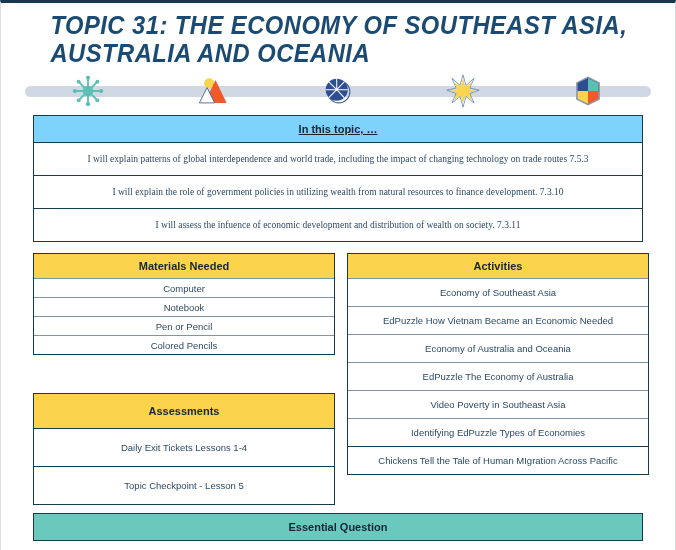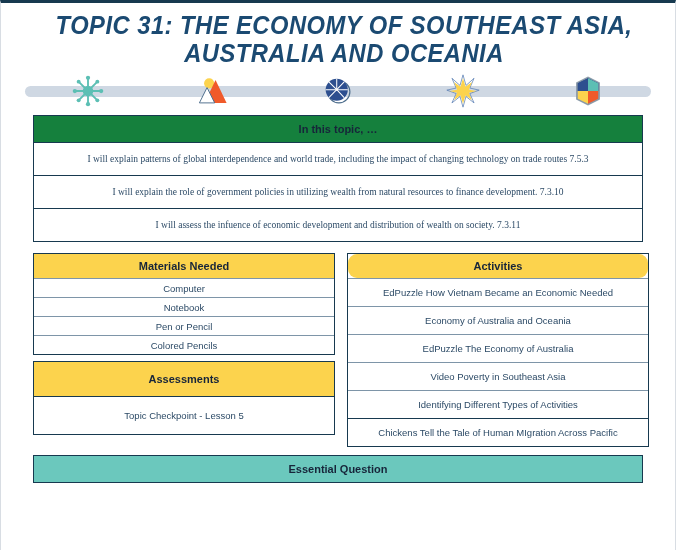--- a/index.html
+++ b/index.html
@@ -22,21 +22,21 @@
     box-sizing: border-box;
     border-top: 3px solid #17394f;
     border-left: 1px solid #d8dde3;
     border-right: 1px solid #d8dde3;
     background: #ffffff;
   }
 
   
   .title-wrap {
     padding: 8px 22px 0 34px;
-    text-align: center;
+    text-align: left;
   }
   .title {
     font-family: "Liberation Sans", sans-serif;
     font-size: 25px;
     line-height: 1.12;
     font-weight: bold;
     font-style: italic;
     letter-spacing: 0.5px;
     color: #1b4a72;
     margin: 0;
@@ -81,21 +81,21 @@
     background: #ffffff;
   }
   .card-header {
     text-align: center;
     font-weight: bold;
     font-size: 11px;
     color: #17253a;
     padding: 6px 4px;
     box-sizing: border-box;
   }
-  .card-header.orange { background: #15803d; }
+  .card-header.orange { background: #7dd3fc; text-decoration: underline; }
   .card-header.yellow { background: #fcd34d; }
   .card-header.teal   { background: #6bc8bd; }
 
   .row {
     border-top: 1px solid #17394f;
     text-align: center;
     font-size: 9.5px;
     color: #2c4a66;
     box-sizing: border-box;
     display: flex;
@@ -118,25 +118,25 @@
     margin: 11px 32px 0 32px;
     gap: 12px;
     align-items: flex-start;
   }
   .col-left  { width: 302px; flex: none; }
   .col-right { width: 302px; flex: none; }
 
   .materials .card-header { padding: 6px 4px; }
   .materials .row { height: 19px; font-size: 9.5px; }
 
-  .assessments { margin-top: 6px; }
+  .assessments { margin-top: 38px; }
   .assessments .card-header { padding: 11px 4px; }
   .assessments .row { height: 38px; font-size: 9.5px; }
 
-  .activities .card-header { padding: 6px 16px; border-radius: 9px; }
+  .activities .card-header { padding: 6px 16px; }
   .activities .row { height: 28px; font-size: 9.5px; }
 
   
   .essential {
     margin: 8px 32px 0 32px;
   }
   .essential .card-header { padding: 7px 4px; }
 </style>
 </head>
 <body>
@@ -228,34 +228,36 @@
       <div class="card materials">
         <div class="card-header yellow">Materials Needed</div>
         <div class="row thin-sep">Computer</div>
         <div class="row thin-sep">Notebook</div>
         <div class="row thin-sep">Pen or Pencil</div>
         <div class="row thin-sep">Colored Pencils</div>
       </div>
 
       <div class="card assessments">
         <div class="card-header yellow">Assessments</div>
+        <div class="row">Daily Exit Tickets Lessons 1-4</div>
         <div class="row">Topic Checkpoint - Lesson 5</div>
       </div>
 
     </div>
 
     <div class="col-right">
 
       <div class="card activities">
         <div class="card-header yellow">Activities</div>
+        <div class="row thin-sep">Economy of Southeast Asia</div>
         <div class="row thin-sep">EdPuzzle How Vietnam Became an Economic Needed</div>
         <div class="row thin-sep">Economy of Australia and Oceania</div>
         <div class="row thin-sep">EdPuzzle The Economy of Australia</div>
         <div class="row thin-sep">Video Poverty in Southeast Asia</div>
-        <div class="row thin-sep">Identifying Different Types of Activities</div>
+        <div class="row thin-sep">Identifying EdPuzzle Types of Economies</div>
         <div class="row">Chickens Tell the Tale of Human MIgration Across Pacific</div>
       </div>
 
     </div>
 
   </div>
 
   <div class="card essential">
     <div class="card-header teal">Essential Question</div>
 

